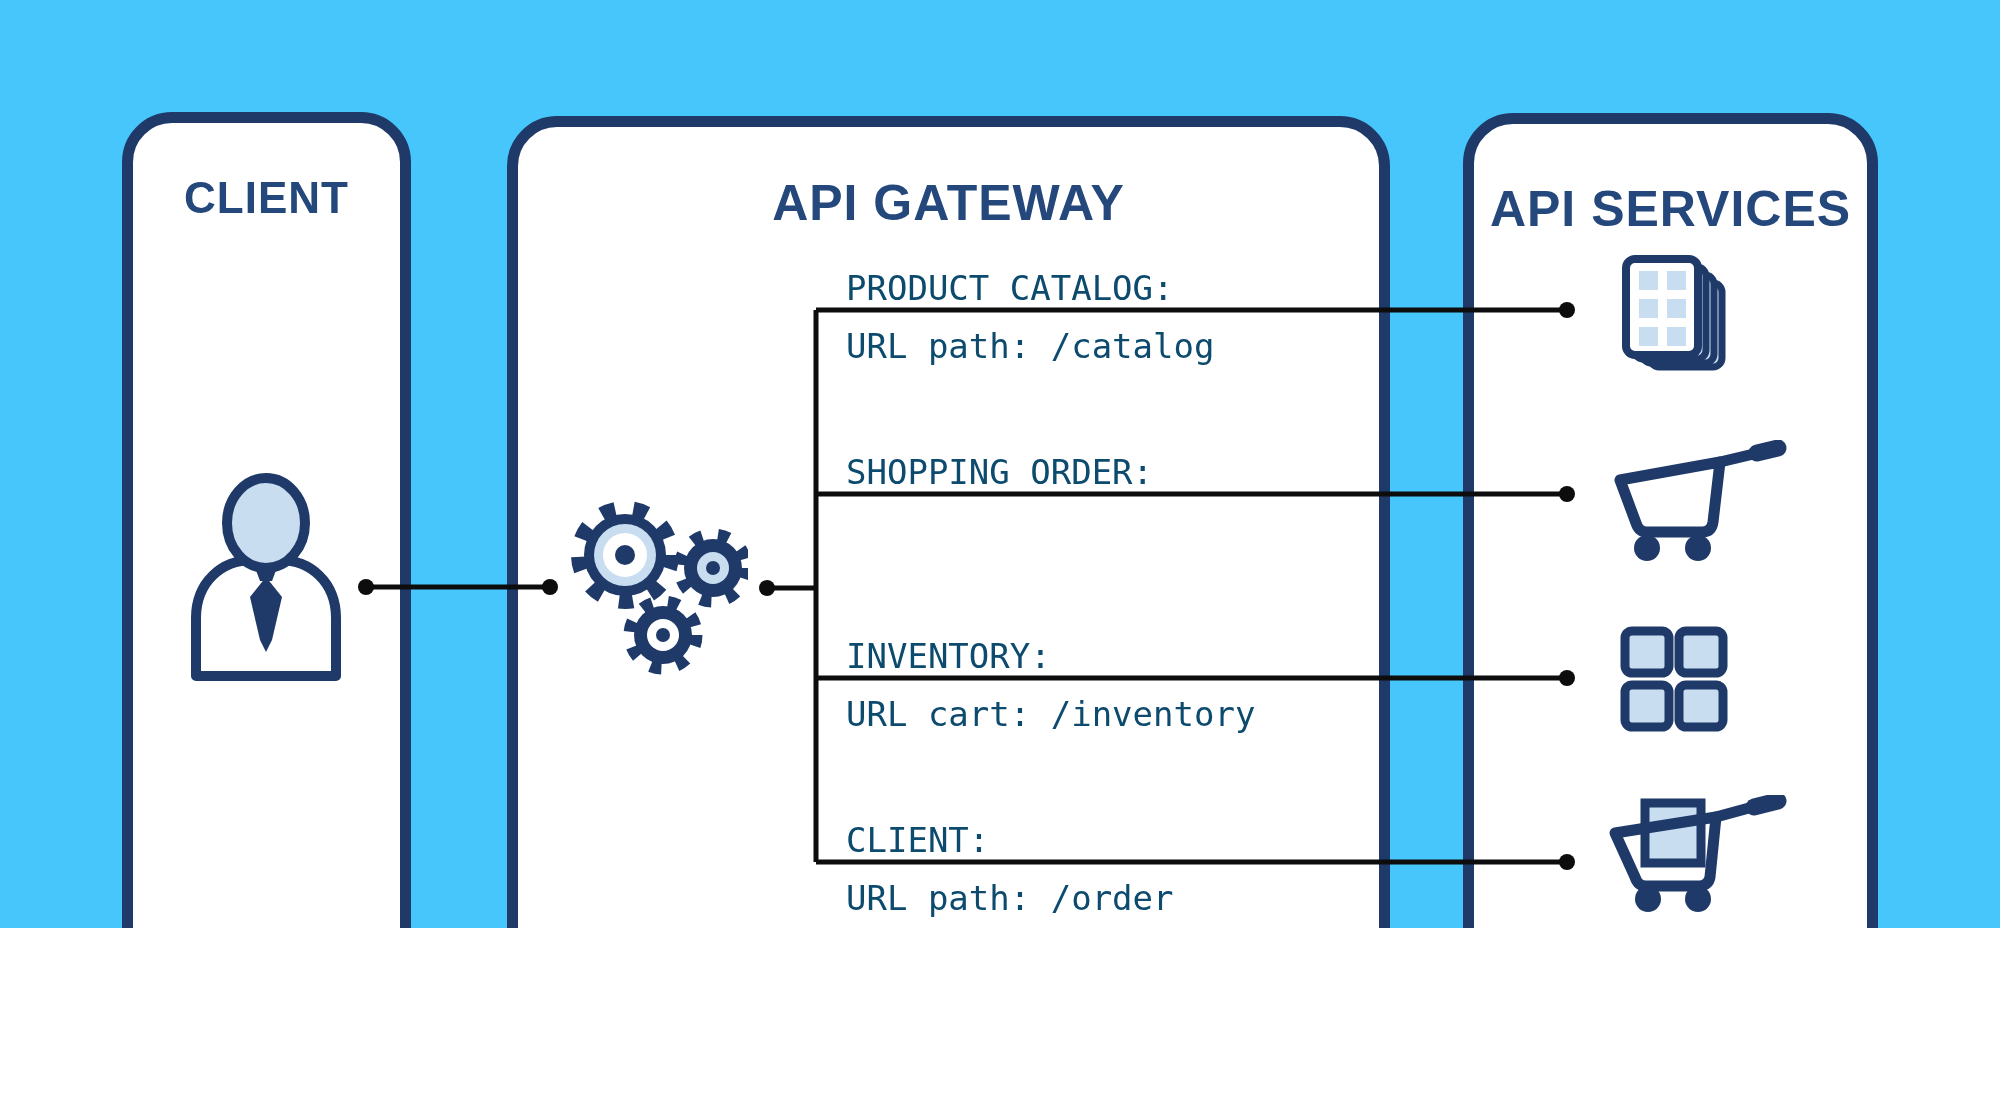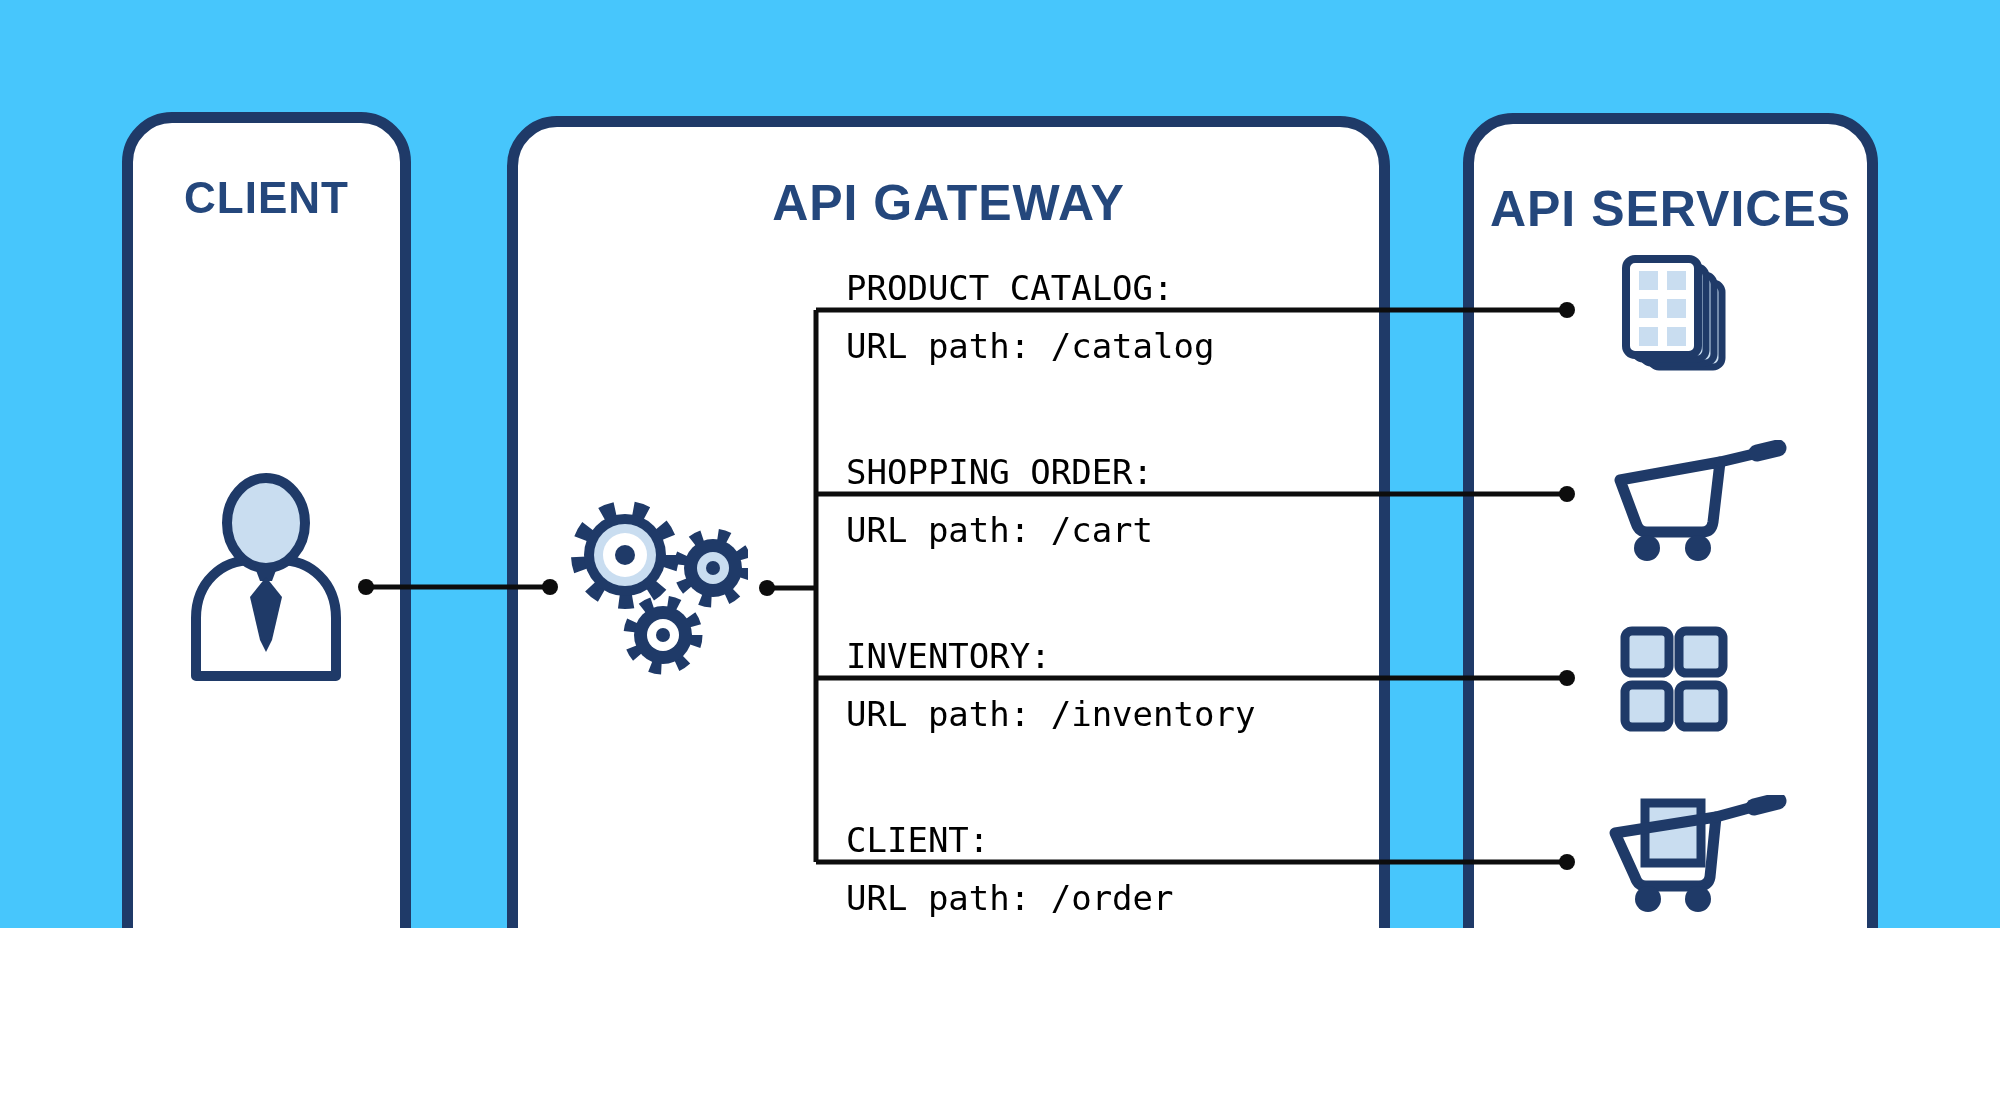--- a/index.html
+++ b/index.html
@@ -34,21 +34,21 @@
   }
   .title-client{ top:53px; font-size:44px; }
   .title-gateway{ top:51px; font-size:50px; }
   .title-services{ top:60px; font-size:50px; }
   .route-name, .route-url{
     position:absolute;
     left:846px;
     font-family:"DejaVu Sans Mono", monospace;
     font-size:34px;
     line-height:40px;
-    color:#000000;
+    color:#0c4a6e;
     white-space:pre;
     z-index:2;
   }
   .icon-wrap{ position:absolute; z-index:2; }
   .overlay{
     position:absolute; left:0; top:0;
     z-index:3;
     pointer-events:none;
   }
 </style>
@@ -66,24 +66,23 @@
   </div>
 
   <div class="panel panel-services">
     <div class="panel-title title-services">API SERVICES</div>
   </div>
 
   <div class="route-name" style="top:268px">PRODUCT CATALOG:</div>
   <div class="route-url" style="top:326px">URL path: /catalog</div>
 
   <div class="route-name" style="top:452px">SHOPPING ORDER:</div>
-  <div class="route-url" style="top:510px">URL path: /cart</div>
 
   <div class="route-name" style="top:636px">INVENTORY:</div>
-  <div class="route-url" style="top:694px">URL path: /inventory</div>
+  <div class="route-url" style="top:694px">URL cart: /inventory</div>
 
   <div class="route-name" style="top:820px">CLIENT:</div>
   <div class="route-url" style="top:878px">URL path: /order</div>
 
   <div class="icon-wrap" style="left:186px; top:468px;">
     <svg width="160" height="215" viewBox="0 0 160 215">
       <path d="M10,208 L10,150 C10,114 36,92 66,92 L94,92 C124,92 150,114 150,150 L150,208 Z" fill="#ffffff" stroke="#1f3a68" stroke-width="10" stroke-linejoin="round"></path>
       <ellipse cx="80" cy="55" rx="39" ry="45" fill="#c9ddf0" stroke="#1f3a68" stroke-width="10"></ellipse>
       <path d="M68,97 L92,97 L86,113 L74,113 Z" fill="#1f3a68"></path>
       <path d="M80,109 L96,129 L86,172 L80,184 L74,172 L64,129 Z" fill="#1f3a68"></path>

